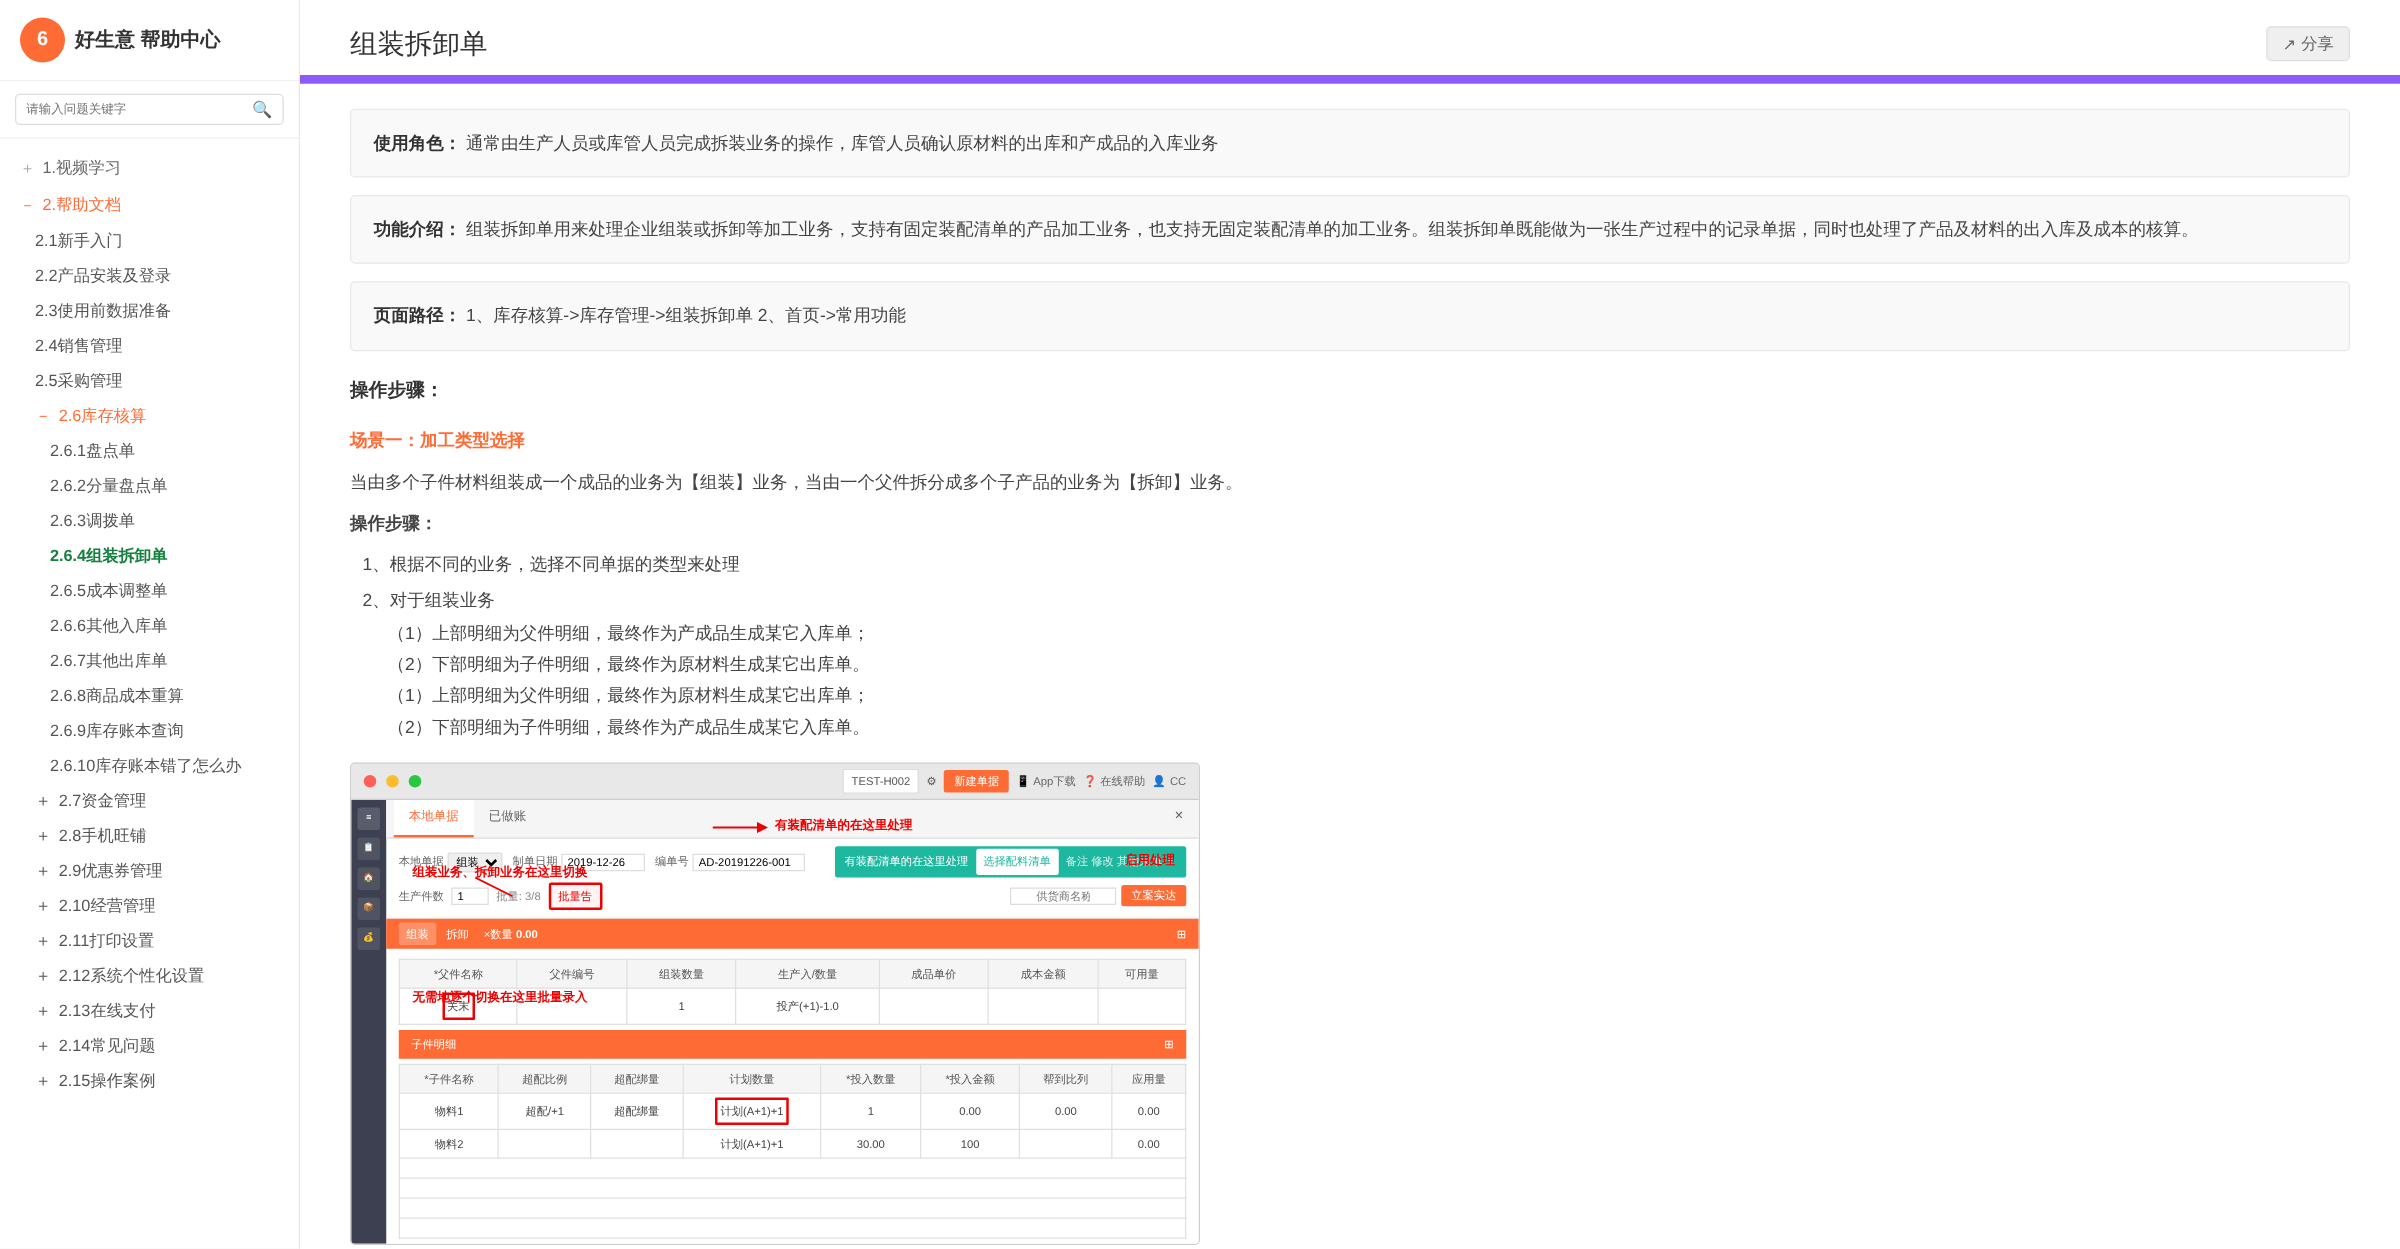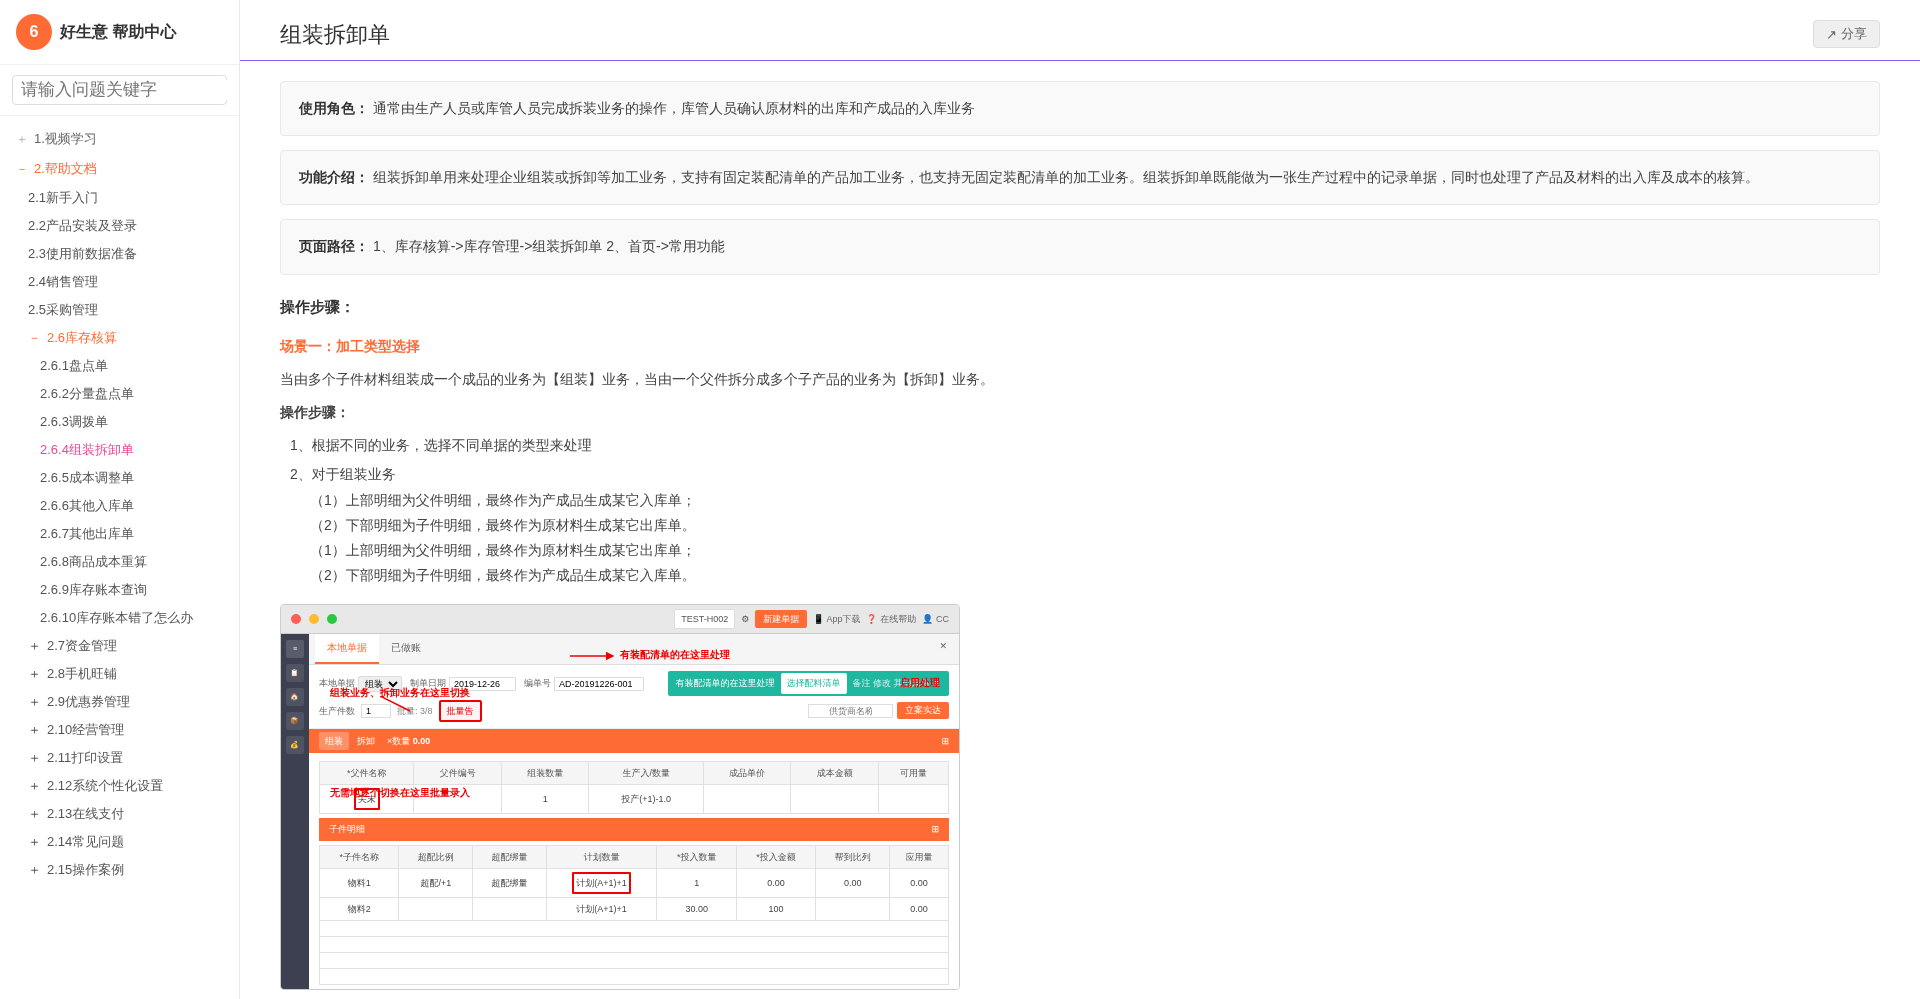--- a/index.html
+++ b/index.html
@@ -41,21 +41,21 @@
     }
     .search-input-wrapper {
       display: flex;
       align-items: center;
       border: 1px solid #ddd;
       border-radius: 4px;
       padding: 4px 8px;
       background: #fff;
     }
     .search-input-wrapper input {
-      border: none; outline: none; font-size: 17px; flex: 1; color: #737373;
+      border: none; outline: none; font-size: 10px; flex: 1; color: #737373;
     }
     .search-icon-btn {
       color: #999; cursor: pointer; font-size: 13px;
     }
     .nav-list {
       flex: 1;
       overflow-y: auto;
       padding: 8px 0;
     }
     .nav-section {
@@ -91,24 +91,24 @@
     
     #main {
       flex: 1;
       background: #fff;
       overflow-y: auto;
       display: flex;
       flex-direction: column;
     }
     .main-header {
       display: flex;
-      align-items: flex-start;
+      align-items: center;
       justify-content: space-between;
       padding: 20px 40px 10px 40px;
-      border-bottom: 1px solid #8b5cf6;
+      border-bottom: 7px solid #8b5cf6;
     }
     .page-title-text {
       font-size: 22px;
       font-weight: 500;
       color: #333;
     }
     .share-btn {
       display: flex;
       align-items: center;
       gap: 4px;
@@ -252,21 +252,21 @@
     </div>
     <div class="nav-item">
       <span>2.6.1盘点单</span>
     </div>
     <div class="nav-item">
       <span>2.6.2分量盘点单</span>
     </div>
     <div class="nav-item">
       <span>2.6.3调拨单</span>
     </div>
-    <div class="nav-item active" style="color:#ec4899;">
+    <div class="nav-item active" style="color:#15803d;font-weight:bold;">
       <span>2.6.4组装拆卸单</span>
     </div>
     <div class="nav-item">
       <span>2.6.5成本调整单</span>
     </div>
     <div class="nav-item">
       <span>2.6.6其他入库单</span>
     </div>
     <div class="nav-item">
       <span>2.6.7其他出库单</span>

